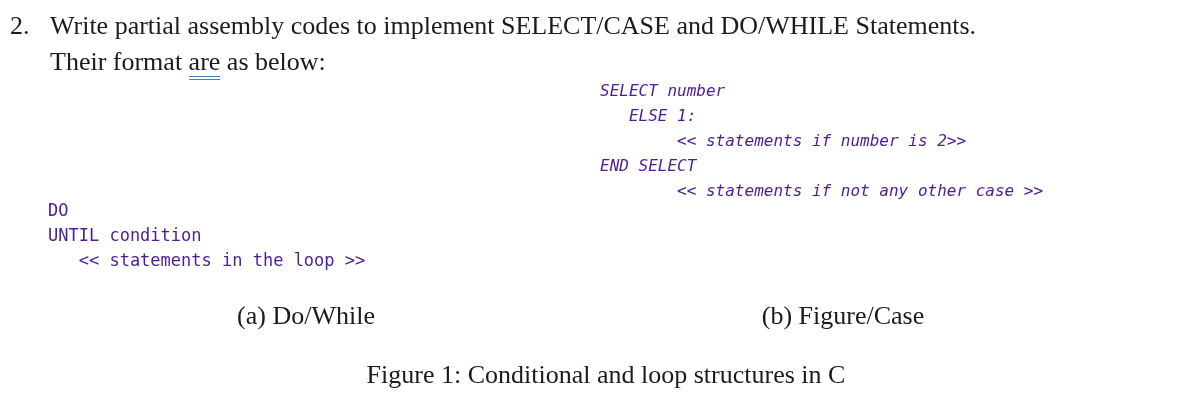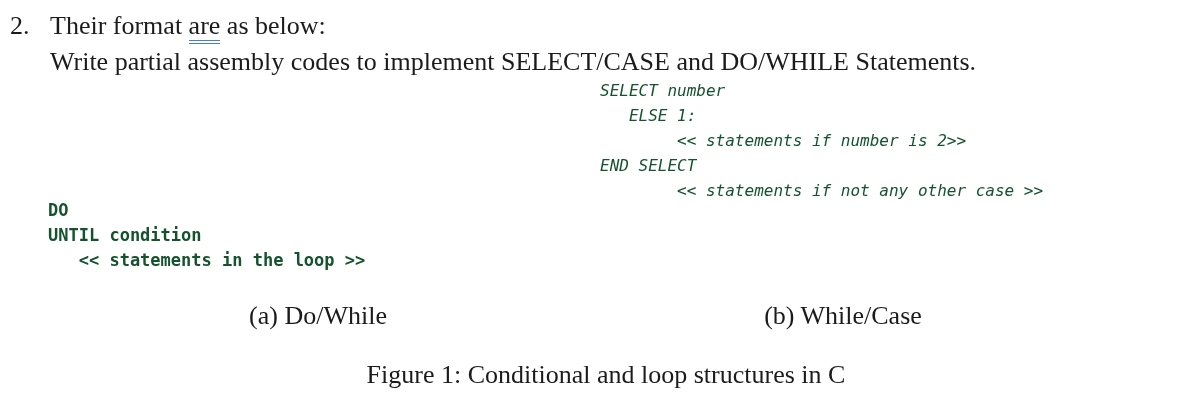--- a/index.html
+++ b/index.html
@@ -27,46 +27,46 @@
   .qnum { width: 40px; flex: 0 0 40px; }
   .qline { white-space: pre; }
   .grammar {
     border-bottom: 4px double #4a7fc1;
   }
 
   
   .code {
     position: absolute;
     font-family: "DejaVu Sans Mono", monospace;
-    color: #14532d;
+    color: #4c1d95;
   }
   .cline { white-space: pre; line-height: 25px; }
   .code-left {
     left: 48px;
     top: 198px;
     font-size: 17px;
-    font-weight: bold;
+    font-weight: normal;
   }
   .code-right {
     left: 600px;
     top: 78px;
     font-size: 16px;
     font-style: italic;
   }
 
   
   .caption {
     position: absolute;
     top: 301px;
     width: 300px;
     text-align: center;
     font-size: 26px;
     line-height: 30px;
   }
-  .caption-a { left: 168px; }
+  .caption-a { left: 156px; }
   .caption-b { left: 693px; }
 
   
   .figure-caption {
     position: absolute;
     top: 360px;
     left: 106px;
     width: 1000px;
     text-align: center;
     font-size: 26px;
@@ -74,37 +74,37 @@
   }
 </style>
 </head>
 <body>
 
 <div class="page">
 
   <div class="question">
     <span class="qnum">2.</span>
     <div>
+      <div class="qline">Write partial assembly codes to implement SELECT/CASE and DO/WHILE Statements.</div>
       <div class="qline"><span>Their format </span><span class="grammar">are</span><span> as below:</span></div>
-      <div class="qline">Write partial assembly codes to implement SELECT/CASE and DO/WHILE Statements.</div>
     </div>
   </div>
 
   <div class="code code-right">
     <div class="cline">SELECT number</div>
     <div class="cline">   ELSE 1:</div>
     <div class="cline">        &lt;&lt; statements if number is 2&gt;&gt;</div>
     <div class="cline">END SELECT</div>
     <div class="cline">        &lt;&lt; statements if not any other case &gt;&gt;</div>
   </div>
 
   <div class="code code-left">
     <div class="cline">DO</div>
     <div class="cline">UNTIL condition</div>
     <div class="cline">   &lt;&lt; statements in the loop &gt;&gt;</div>
   </div>
 
   <div class="caption caption-a">(a) Do/While</div>
-  <div class="caption caption-b">(b) While/Case</div>
+  <div class="caption caption-b">(b) Figure/Case</div>
 
   <div class="figure-caption">Figure 1: Conditional and loop structures in C</div>
 
 </div>
 
 </body></html>

